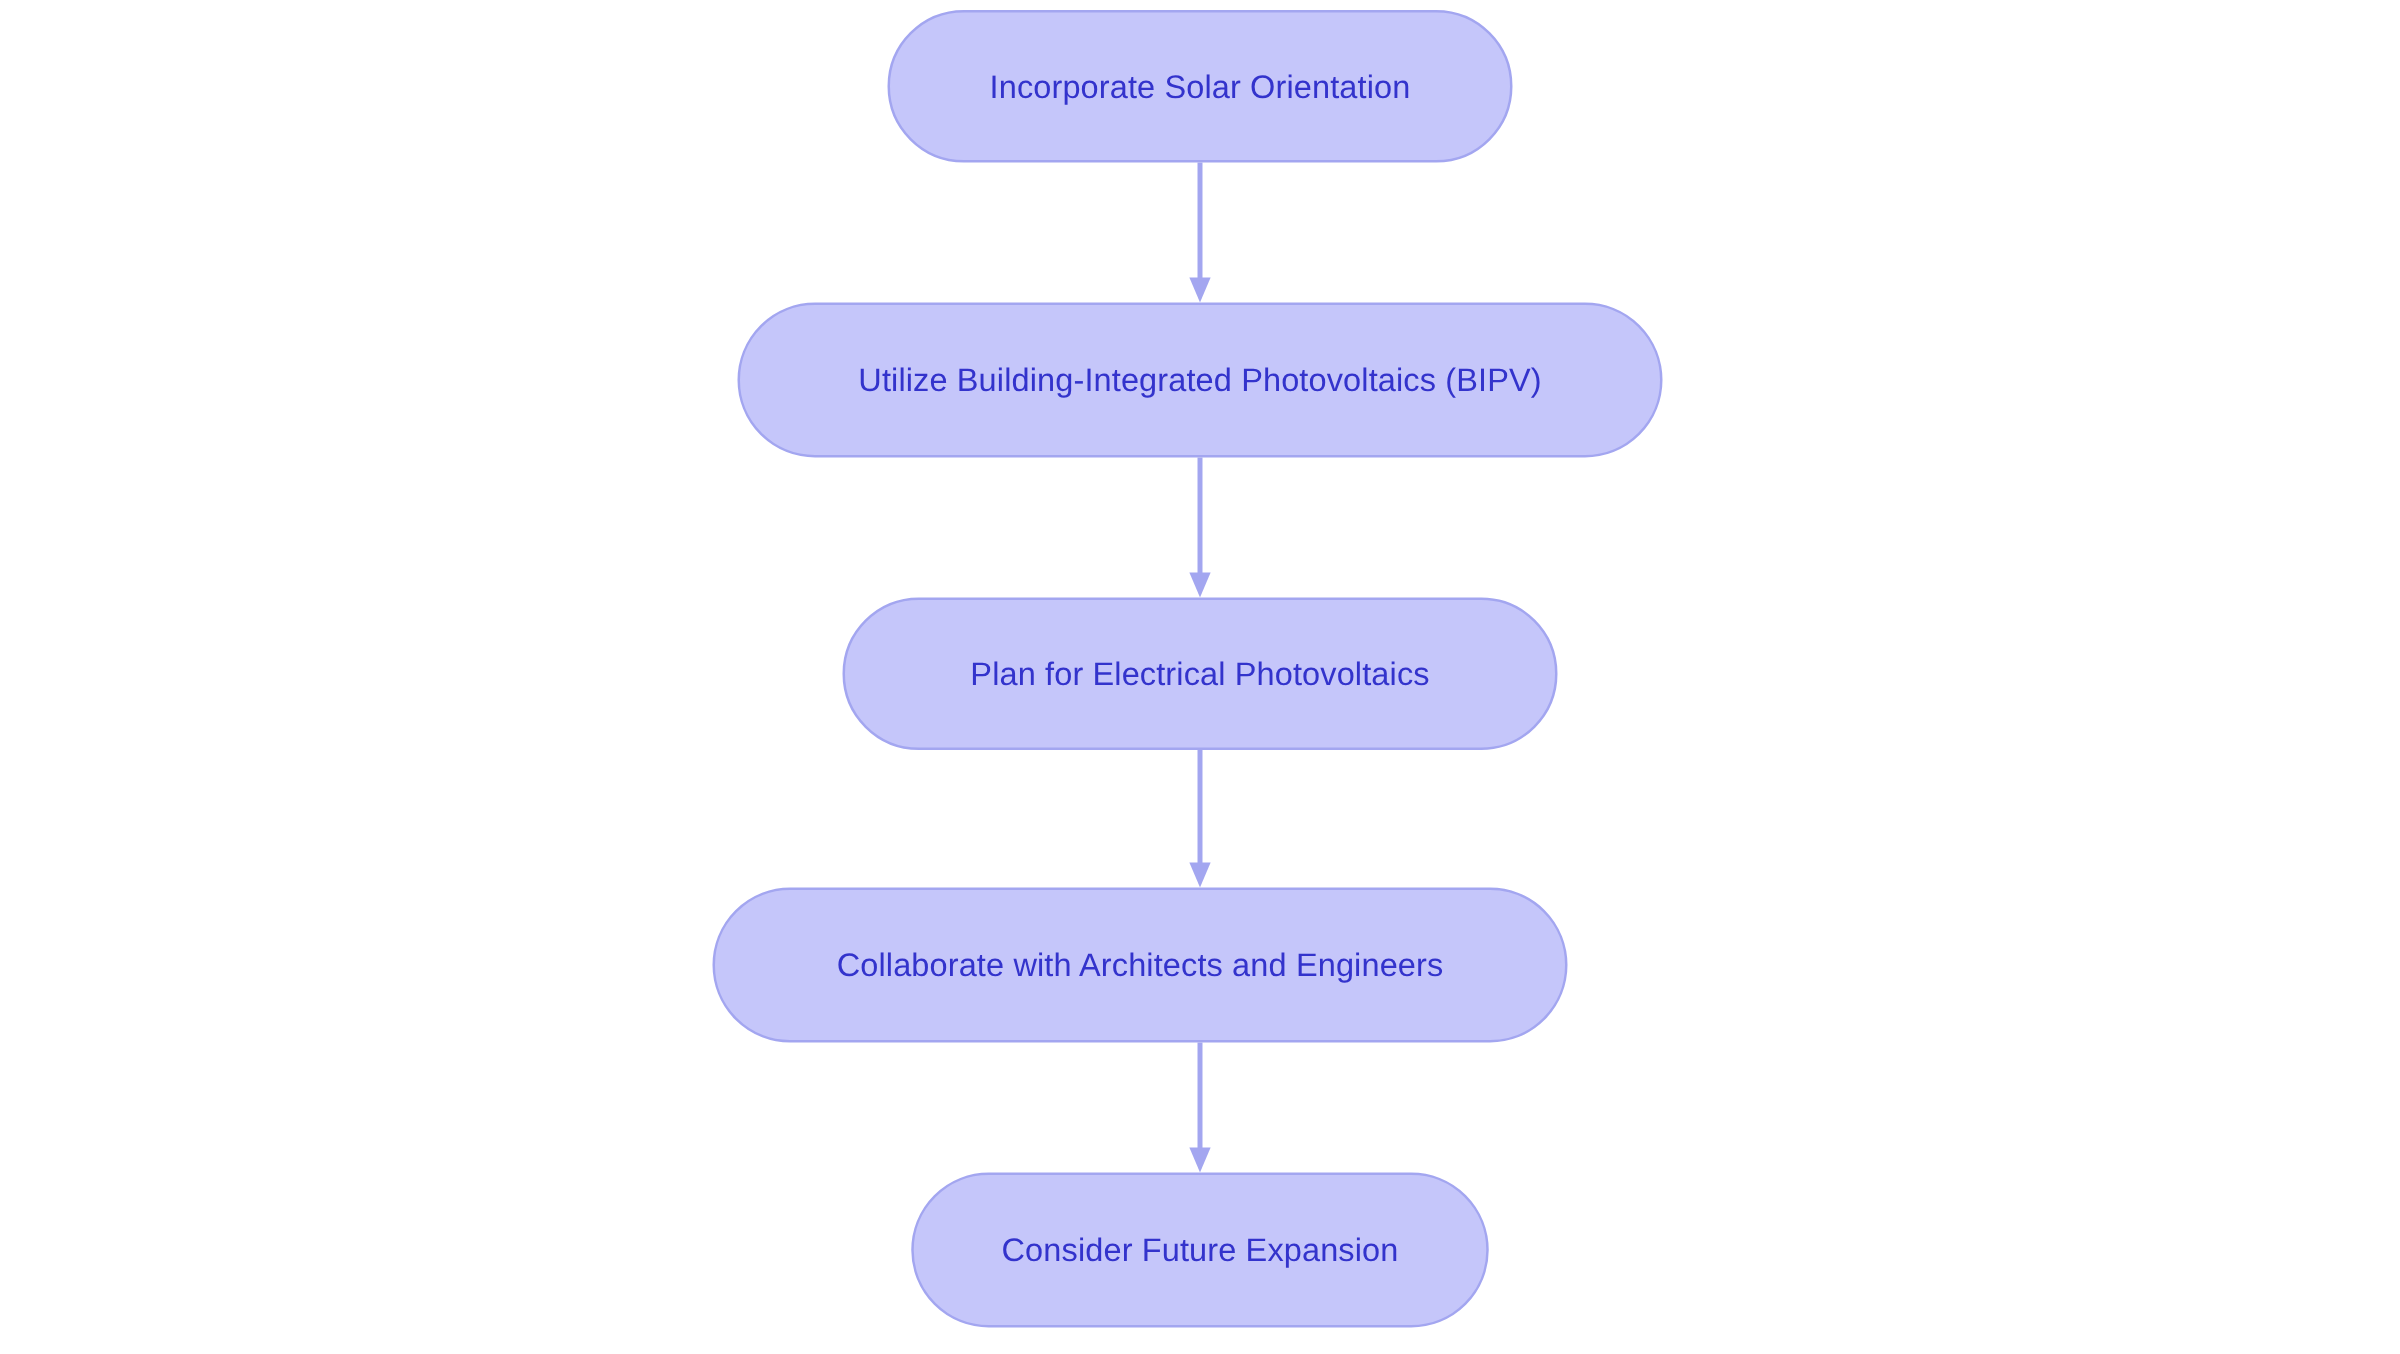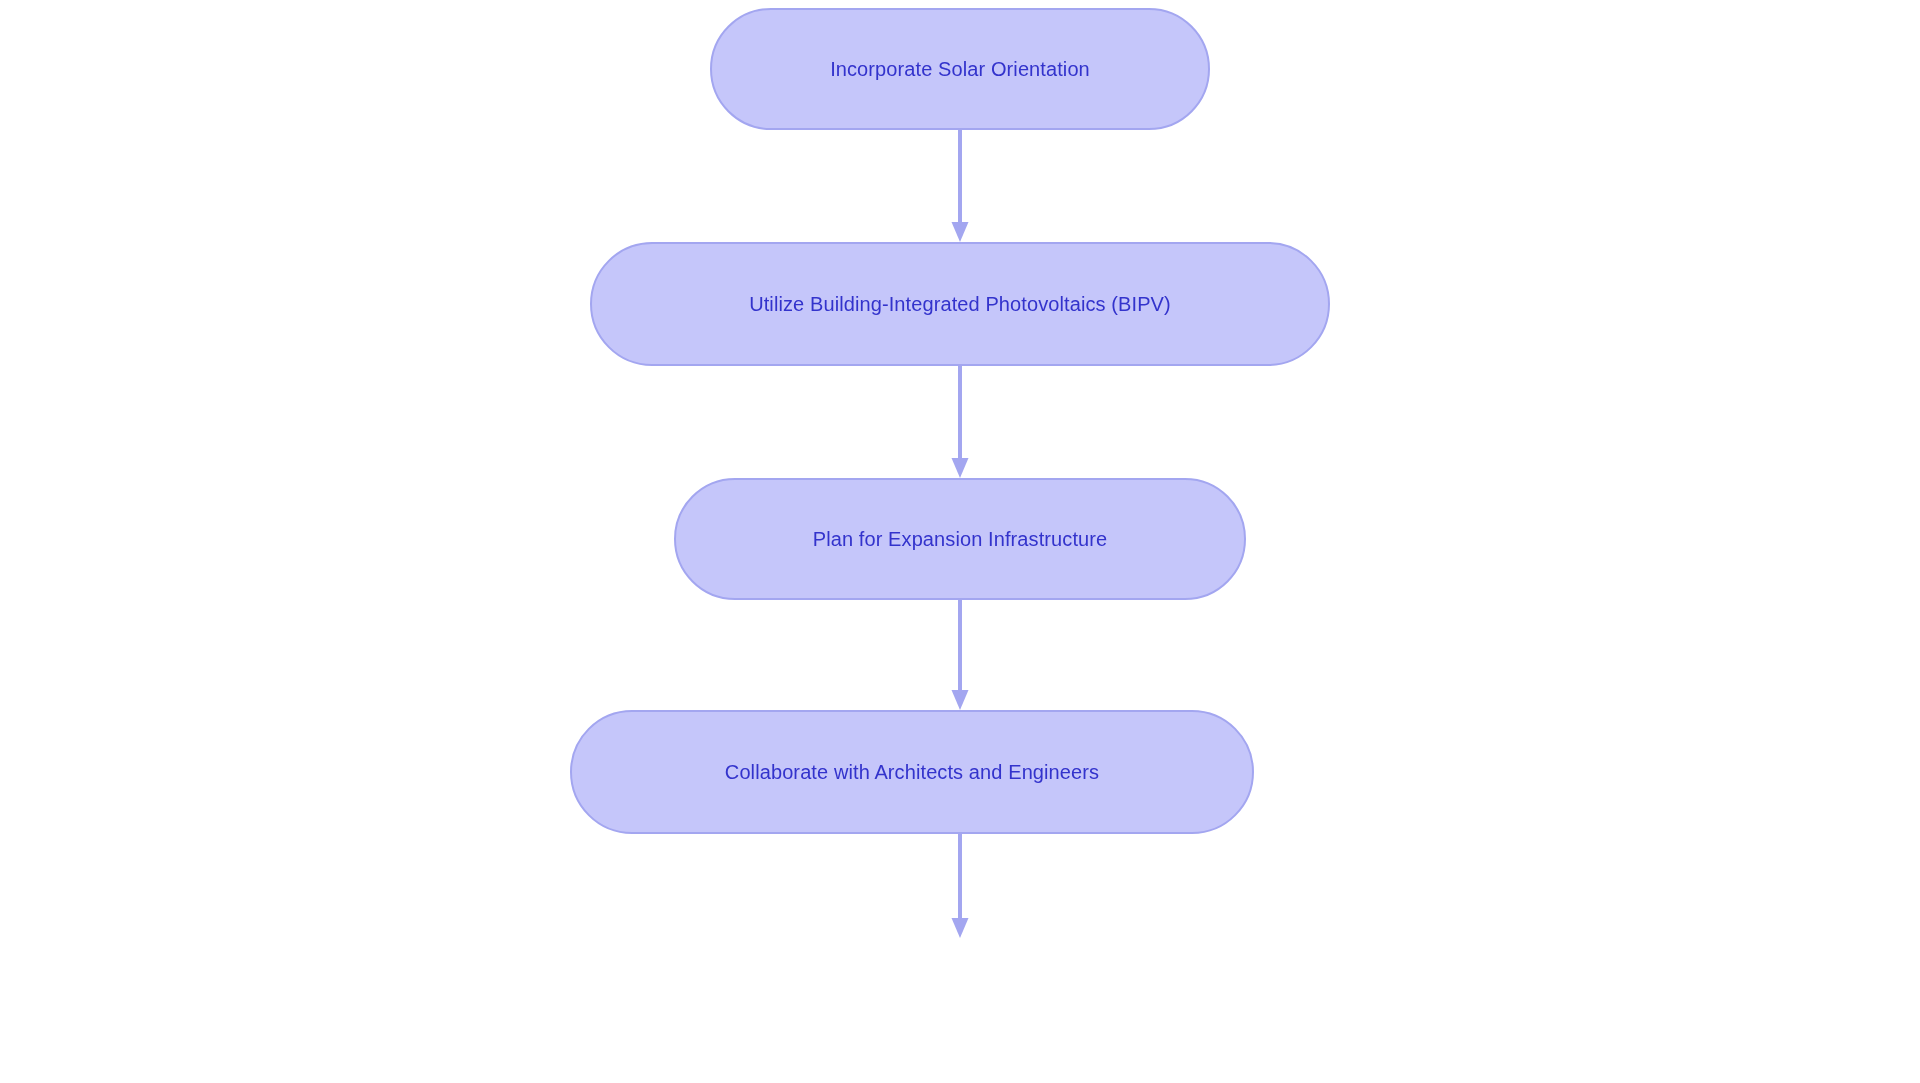--- a/index.html
+++ b/index.html
@@ -30,21 +30,21 @@
     justify-content: center;
     background: #c5c6fa;
     border: 2px solid #a3a6f0;
     border-radius: 62px;
     transform: translateX(-50%);
   }
 
   .flow-node-label {
     color: #3333cc;
     font-family: "Liberation Sans", "DejaVu Sans", sans-serif;
-    font-size: 20px;
+    font-size: 26px;
     font-weight: 400;
     line-height: 1.1;
     letter-spacing: 0.1px;
     white-space: nowrap;
     text-align: center;
   }
 
   .flow-connector {
     position: absolute;
     transform: translateX(-50%);
@@ -77,35 +77,38 @@
   </div>
 
   <div class="flow-connector" style="left:960px; top:366px; width:20px; height:112px;">
     <svg width="20" height="112" viewBox="0 0 20 112" xmlns="http://www.w3.org/2000/svg">
       <line x1="10" y1="0" x2="10" y2="96" stroke="#a3a6f0" stroke-width="4"></line>
       <polygon points="1.5,92 18.5,92 10,112" fill="#a3a6f0"></polygon>
     </svg>
   </div>
 
   <div class="flow-node" style="left:960px; top:478px; width:572px; height:122px;">
-    <span class="flow-node-label">Plan for Expansion Infrastructure</span>
+    <span class="flow-node-label">Plan for Electrical Photovoltaics</span>
   </div>
 
   <div class="flow-connector" style="left:960px; top:600px; width:20px; height:110px;">
     <svg width="20" height="110" viewBox="0 0 20 110" xmlns="http://www.w3.org/2000/svg">
       <line x1="10" y1="0" x2="10" y2="94" stroke="#a3a6f0" stroke-width="4"></line>
       <polygon points="1.5,90 18.5,90 10,110" fill="#a3a6f0"></polygon>
     </svg>
   </div>
 
   <div class="flow-node" style="left:912px; top:710px; width:684px; height:124px;">
     <span class="flow-node-label">Collaborate with Architects and Engineers</span>
   </div>
 
   <div class="flow-connector" style="left:960px; top:834px; width:20px; height:104px;">
     <svg width="20" height="104" viewBox="0 0 20 104" xmlns="http://www.w3.org/2000/svg">
       <line x1="10" y1="0" x2="10" y2="88" stroke="#a3a6f0" stroke-width="4"></line>
       <polygon points="1.5,84 18.5,84 10,104" fill="#a3a6f0"></polygon>
     </svg>
   </div>
 
+  <div class="flow-node" style="left:960px; top:938px; width:462px; height:124px;">
+    <span class="flow-node-label">Consider Future Expansion</span>
+  </div>
 
 </div>
 
 </body></html>

